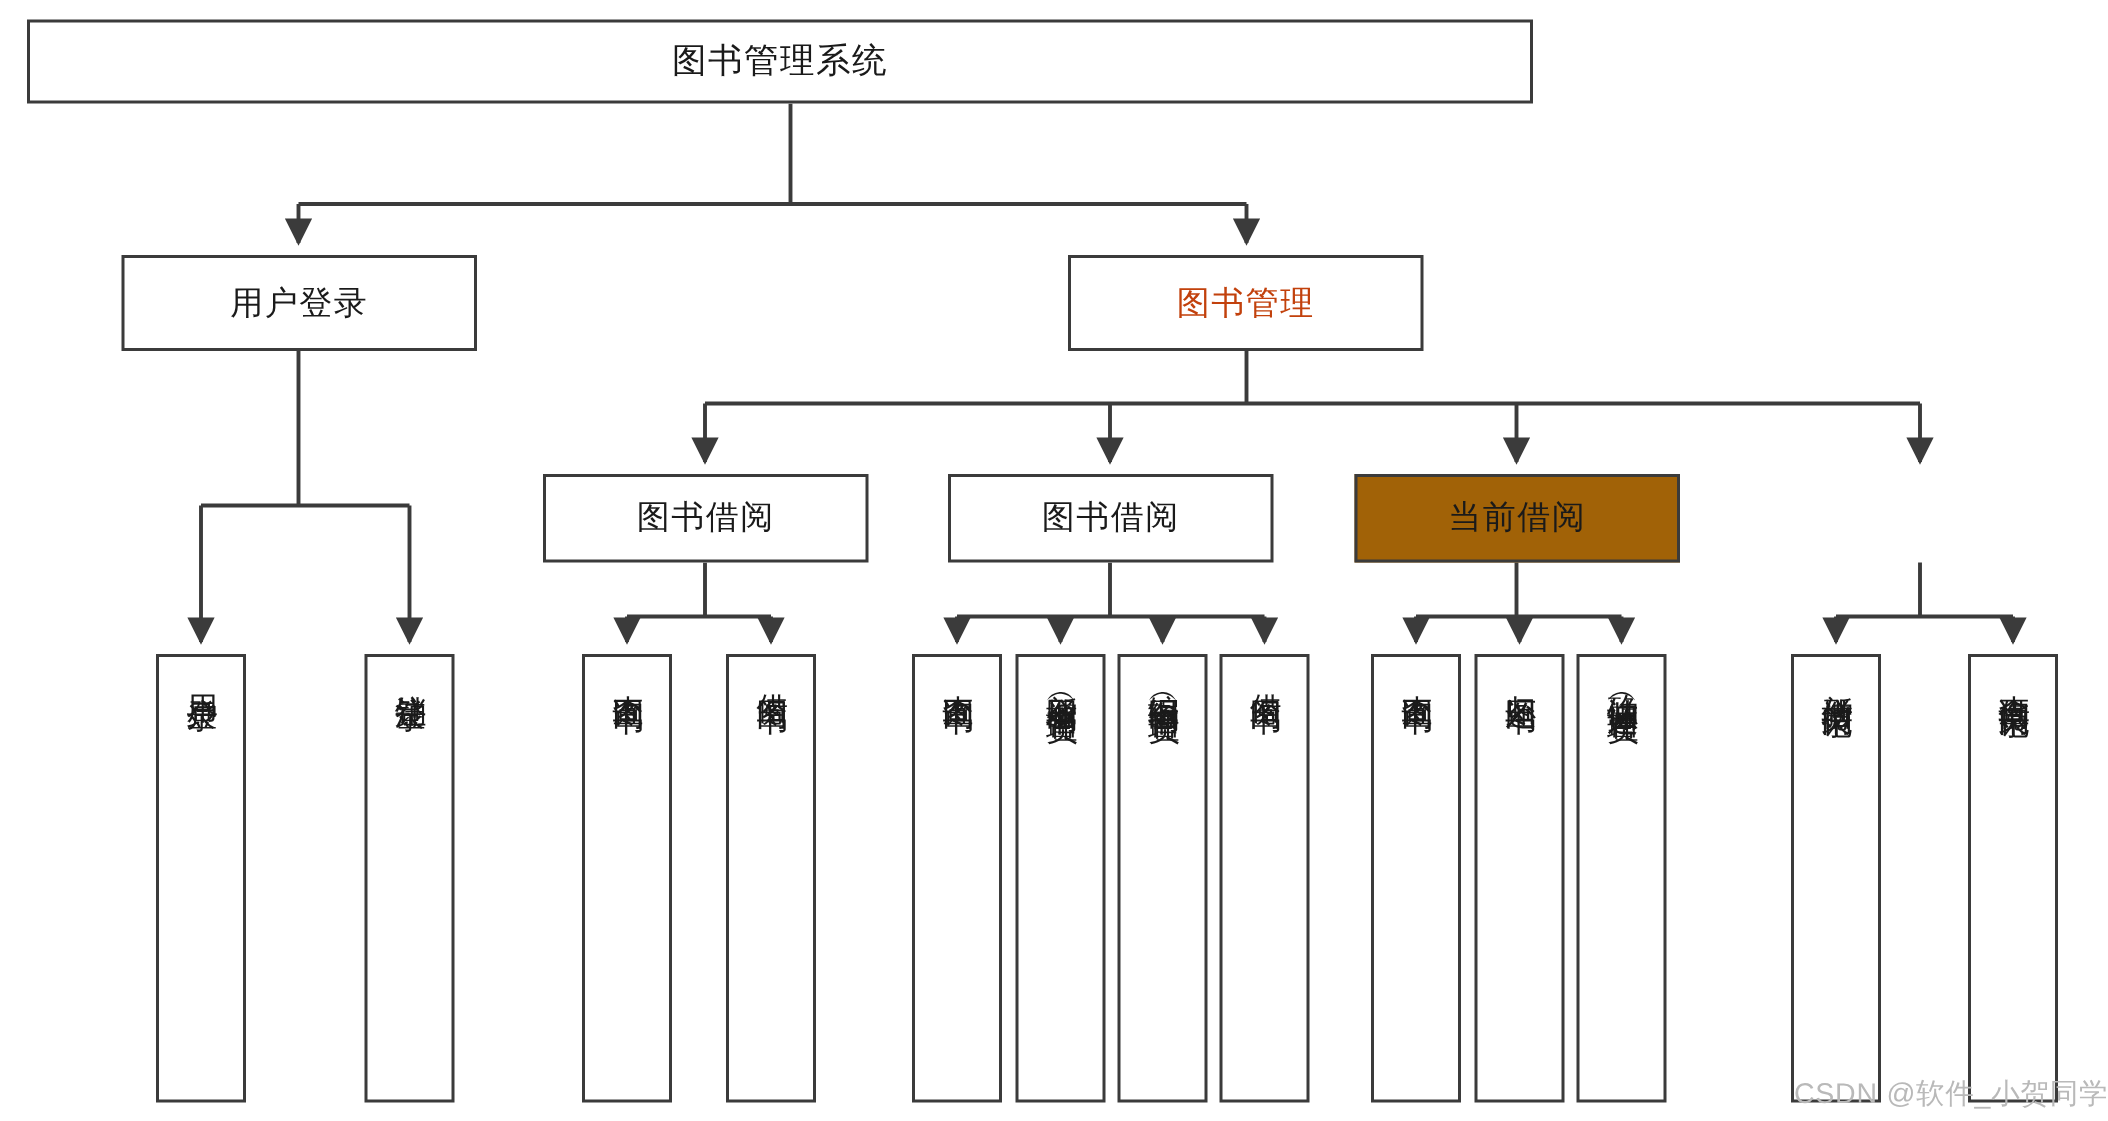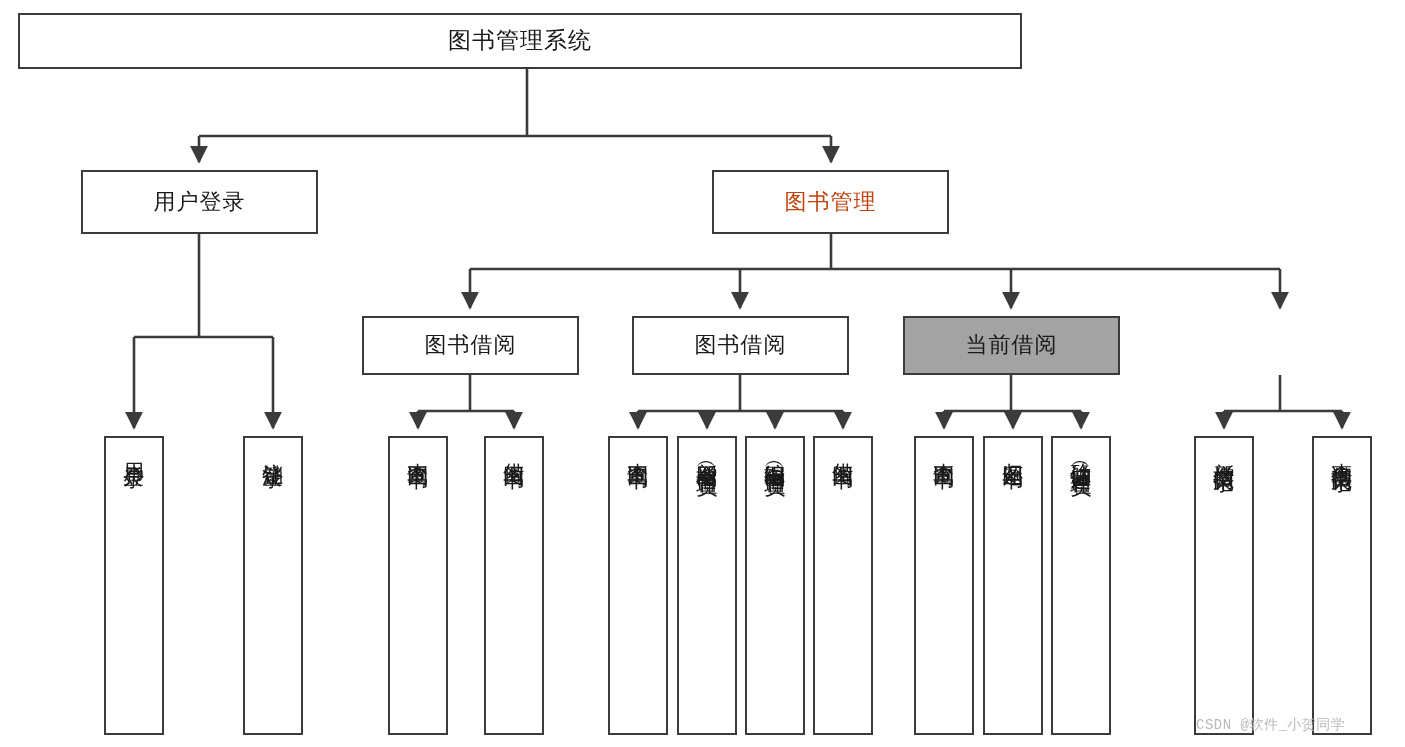--- a/index.html
+++ b/index.html
@@ -53,26 +53,25 @@
     writing-mode: vertical-rl;
     text-orientation: upright;
     font-size: 21px;
     line-height: 1.12;
     letter-spacing: 2px;
     white-space: nowrap;
     color: #1a1a1a;
   }
   .watermark {
     position: absolute;
-    font-size: 14px;
+    font-size: 19px;
     color: #b9b9b9;
     letter-spacing: 0.5px;
     white-space: nowrap;
     user-select: none;
-    font-family: Liberation Mono, monospace;
   }
 </style>
 </head>
 <body>
 
 <div id="canvas" style="background: rgb(255, 255, 255);">
 
   <svg id="wires" viewBox="0 0 1405 747" xmlns="http://www.w3.org/2000/svg">
     <defs>
       <marker id="arrow" viewBox="0 0 10 10" refX="9" refY="5" markerWidth="7" markerHeight="7" orient="auto-start-reverse">
@@ -132,21 +131,21 @@
 
   <div class="node node-v" style="left: 104px; top: 436px; width: 60px; height: 299px; border-color: rgb(59, 59, 59); background: rgb(255, 255, 255); color: rgb(26, 26, 26);">
     <span class="vtext">用户登录</span>
   </div>
   <div class="node node-v" style="left: 243px; top: 436px; width: 60px; height: 299px; border-color: rgb(59, 59, 59); background: rgb(255, 255, 255); color: rgb(26, 26, 26);">
     <span class="vtext">注销登录</span>
   </div>
 
   <div class="node node-h" style="left: 362px; top: 316px; width: 217px; height: 59px; border-color: rgb(59, 59, 59); background: rgb(255, 255, 255); color: rgb(26, 26, 26);">图书借阅</div>
   <div class="node node-h" style="left: 632px; top: 316px; width: 217px; height: 59px; border-color: rgb(59, 59, 59); background: rgb(255, 255, 255); color: rgb(26, 26, 26);">图书借阅</div>
-  <div class="node node-h" style="left: 903px; top: 316px; width: 217px; height: 59px; border-color: rgb(59, 59, 59); background: #a3a3a3; color: rgb(26, 26, 26);">当前借阅</div>
+  <div class="node node-h" style="left: 903px; top: 316px; width: 217px; height: 59px; border-color: rgb(59, 59, 59); background: #a16207; color: rgb(26, 26, 26);">当前借阅</div>
 
   <div class="node node-v" style="left: 388px; top: 436px; width: 60px; height: 299px; border-color: rgb(59, 59, 59); background: rgb(255, 255, 255); color: rgb(26, 26, 26);">
     <span class="vtext">查询图书</span>
   </div>
   <div class="node node-v" style="left: 484px; top: 436px; width: 60px; height: 299px; border-color: rgb(59, 59, 59); background: rgb(255, 255, 255); color: rgb(26, 26, 26);">
     <span class="vtext">借阅图书</span>
   </div>
 
   <div class="node node-v" style="left: 608px; top: 436px; width: 60px; height: 299px; border-color: rgb(59, 59, 59); background: rgb(255, 255, 255); color: rgb(26, 26, 26);">
     <span class="vtext">查询图书</span>

